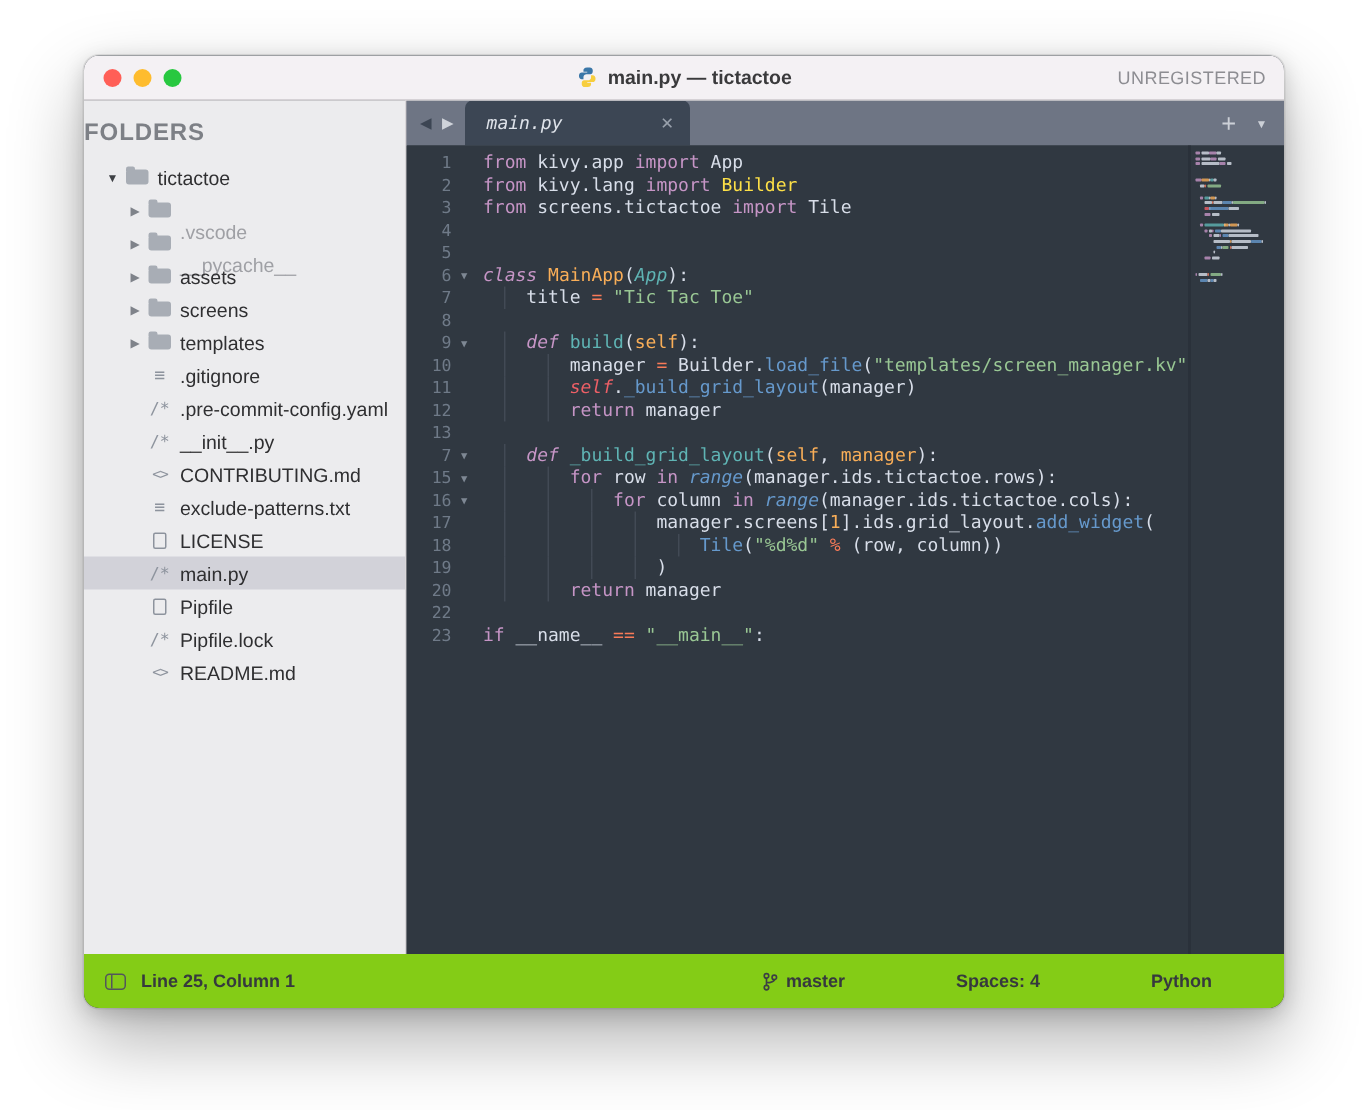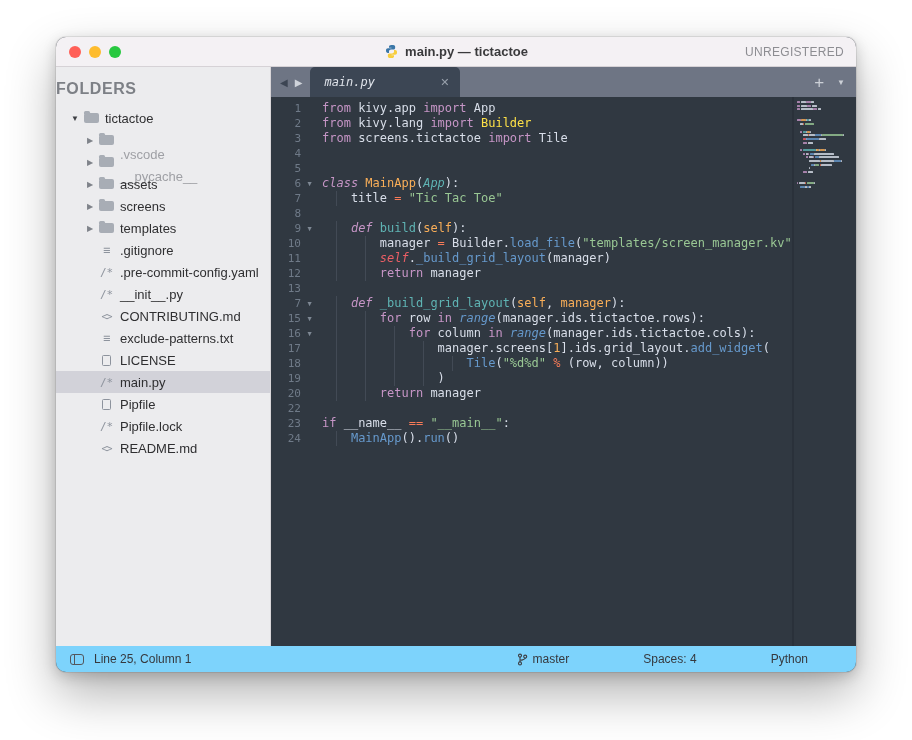--- a/index.html
+++ b/index.html
@@ -67,22 +67,22 @@
   .line-text { position:relative; flex:1; white-space:pre; font-size:12px; line-height:15px; color:#d8dee9; padding-left:4px; }
   .guide { position:absolute; top:0; bottom:0; width:1px; background:rgba(130,142,158,.22); }
   .caret { position:absolute; left:4px; top:1px; width:3px; height:13px; background:#f9ae58; }
 
   
   .minimap { width:64px; flex:0 0 auto; border-left:2px solid #2a313a; padding:4px 0 0 3px; }
   .mini-line { height:2px; margin-bottom:1.7px; display:flex; }
   .mini-line span { height:2px; display:inline-block; border-radius:.5px; }
 
   
-  .statusbar { height:26px; flex:0 0 auto; background:#7dd3fc; display:flex; align-items:center;
-    font-size:12px; color:#36393e; padding:0 14px; }
+  .statusbar { height:36px; flex:0 0 auto; background:#84cc16; display:flex; align-items:center;
+    font-size:12px; color:#36393e; padding:0 14px;font-weight:bold; }
   .sb-left { display:flex; align-items:center; gap:10px; }
   .panel-icon { width:14px; height:11px; border:1.4px solid #53565c; border-radius:3px; position:relative; display:inline-block; }
   .panel-icon::before { content:""; position:absolute; left:3px; top:0; bottom:0; width:1.4px; background:#53565c; }
   .sb-right { margin-left:auto; display:flex; align-items:center; gap:74px; padding-right:34px; }
   .branch { display:flex; align-items:center; gap:5px; }
 </style>
 </head>
 <body>
 
 <div class="window">
@@ -372,27 +372,20 @@
                 <span class="fold"></span>
               </span>
               <span class="line-text"></span>
             </div>
             <div class="code-line">
               <span class="gutter">
                 <span class="num">23</span>
                 <span class="fold"></span>
               </span>
               <span class="line-text"><span style="color: rgb(198, 149, 198);">if</span><span style="color: rgb(216, 222, 233);"> __name__ </span><span style="color: rgb(249, 123, 88);">==</span><span style="color: rgb(216, 222, 233);"> </span><span style="color: rgb(153, 199, 148);">"__main__"</span><span style="color: rgb(216, 222, 233);">:</span></span>
-            </div>
-            <div class="code-line">
-              <span class="gutter">
-                <span class="num">24</span>
-                <span class="fold"></span>
-              </span>
-              <span class="line-text"><span class="guide" style="left: 18.44px;"></span><span style="color: rgb(216, 222, 233);">    </span><span style="color: rgb(102, 153, 204);">MainApp</span><span style="color: rgb(216, 222, 233);">().</span><span style="color: rgb(102, 153, 204);">run</span><span style="color: rgb(216, 222, 233);">()</span></span>
             </div>
           </div>
         <div class="minimap" id="minimap">
             <div class="mini-line">
               <span style="width: 2.88px; background: rgb(198, 149, 198); opacity: 0.8;"></span>
               <span style="width: 0.72px;"></span>
               <span style="width: 5.76px; background: rgb(216, 222, 233); opacity: 0.8;"></span>
               <span style="width: 4.32px; background: rgb(198, 149, 198); opacity: 0.8;"></span>
               <span style="width: 0.72px;"></span>
               <span style="width: 2.16px; background: rgb(216, 222, 233); opacity: 0.8;"></span>

